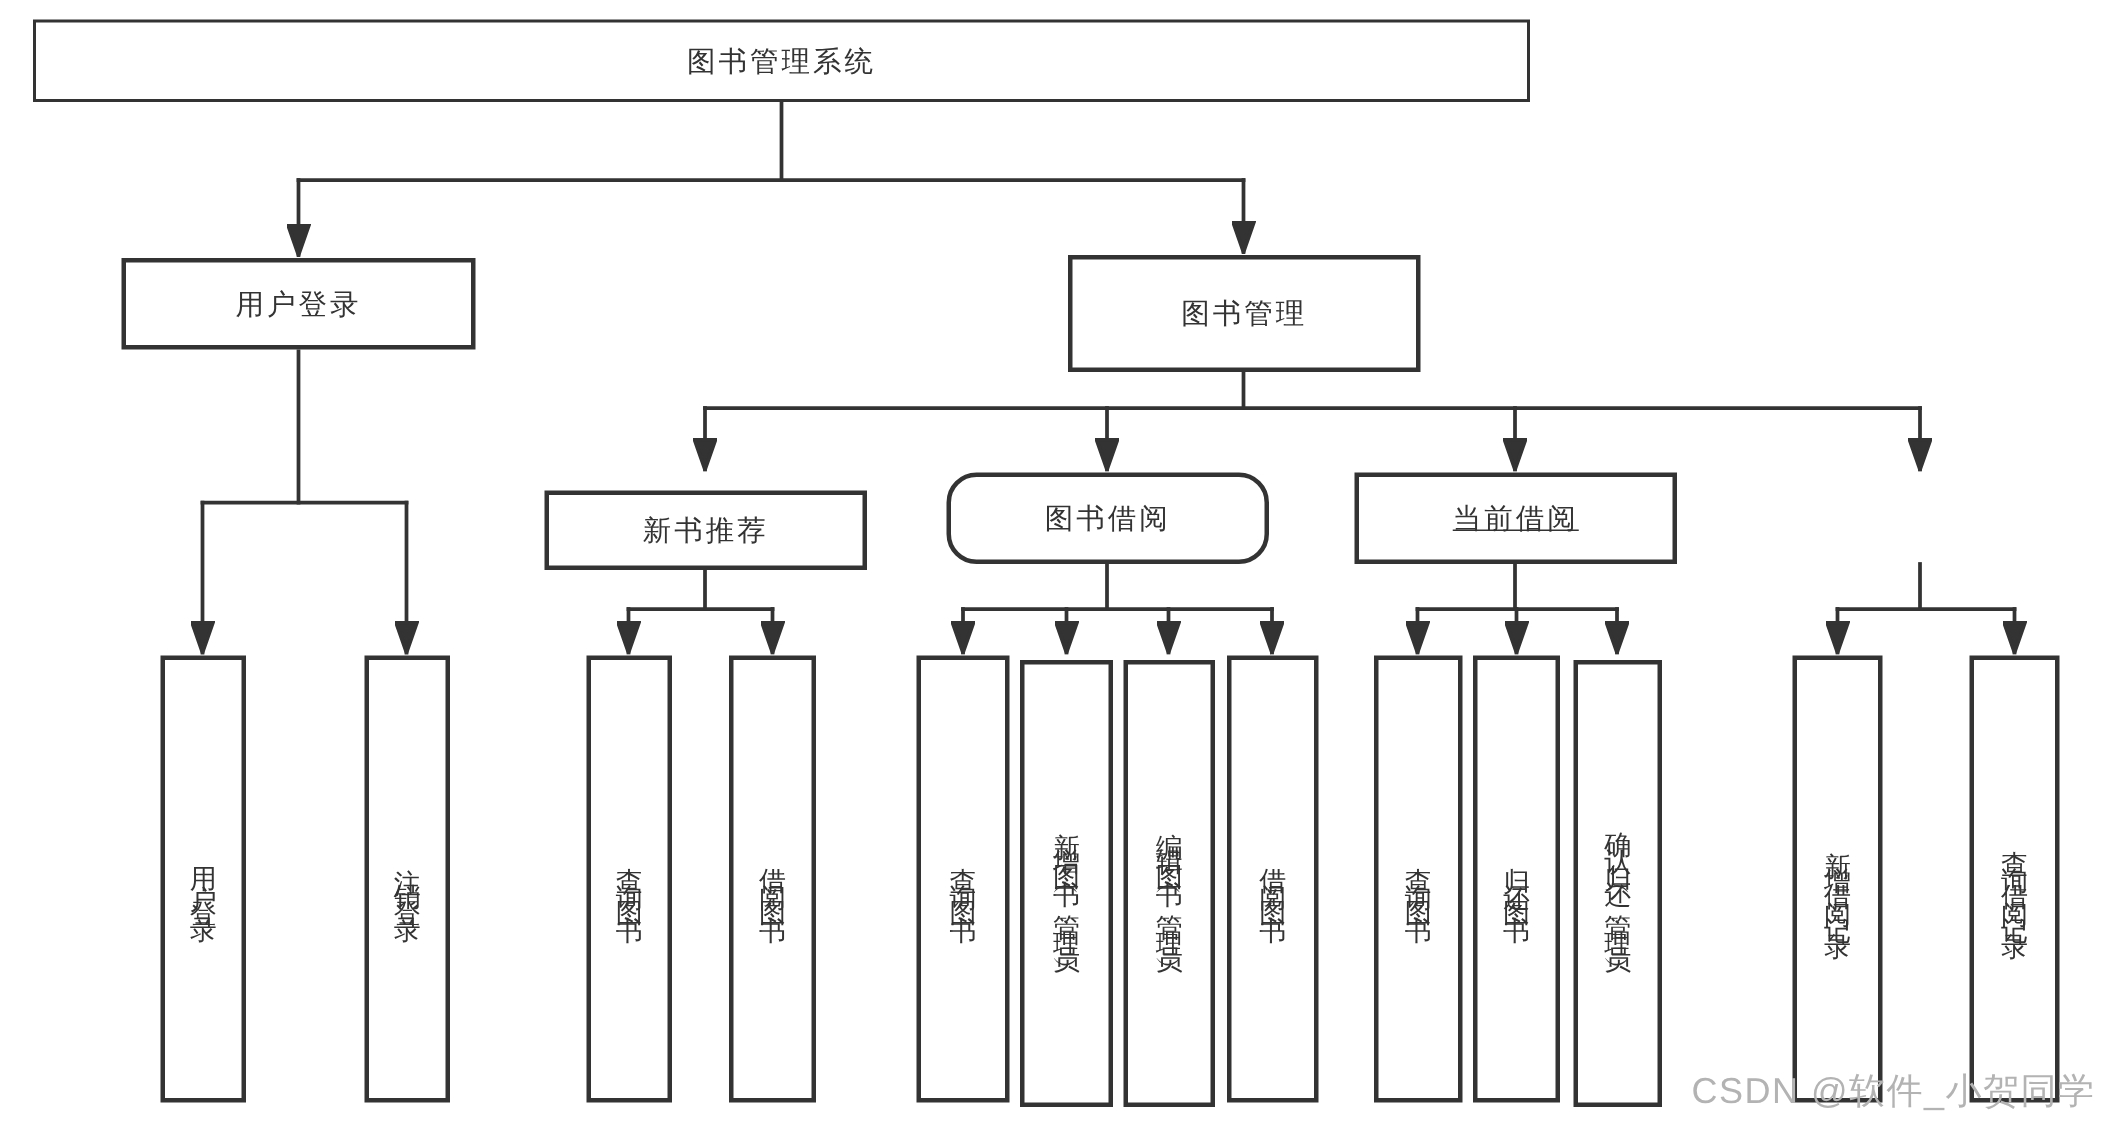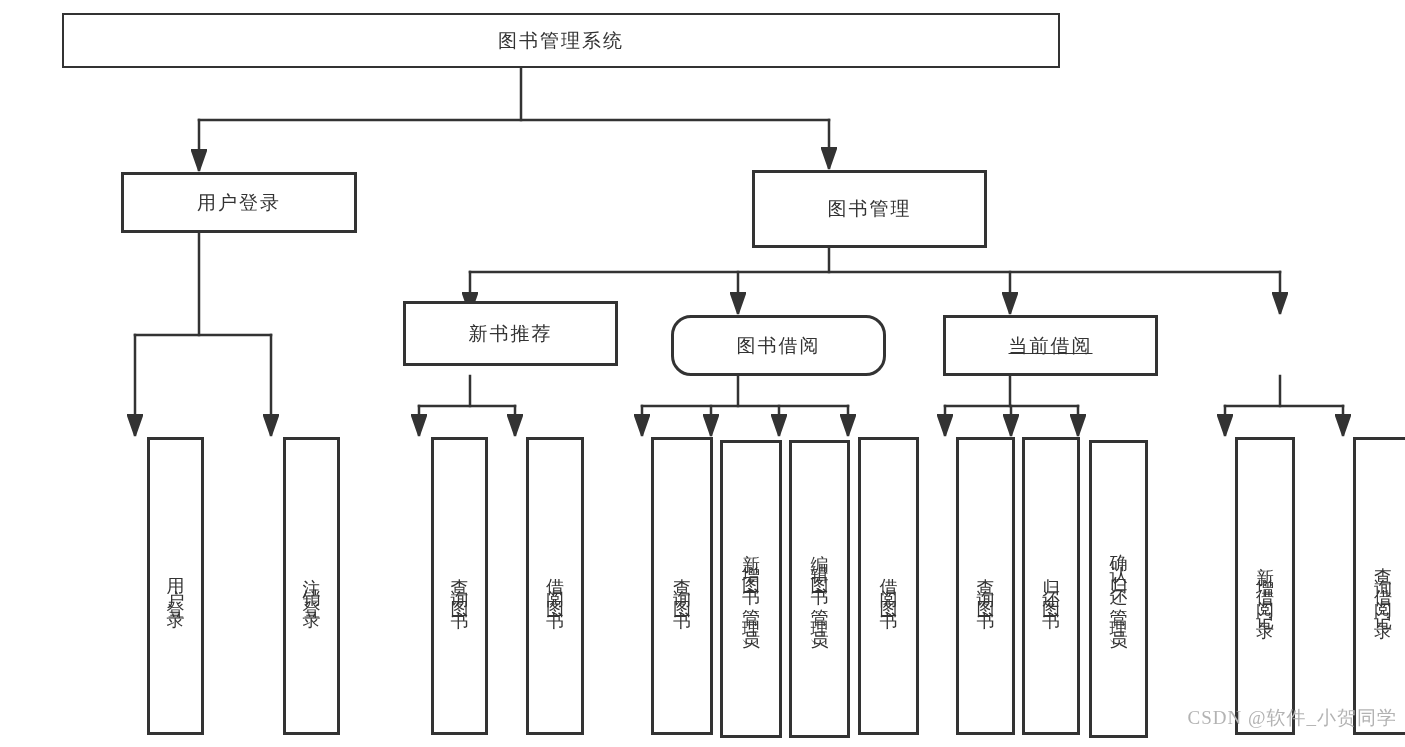--- a/index.html
+++ b/index.html
@@ -34,46 +34,44 @@
   }
   svg.connectors .arrowhead-shape { fill: var(--line-color); }
   .node {
     position: absolute;
     border: 3px solid var(--line-color);
     background: var(--bg-color);
     display: flex;
     align-items: center;
     justify-content: center;
     color: var(--text-color);
-    margin-left: 40px;
   }
   .hnode {
     font-size: 19px;
     letter-spacing: 2px;
   }
   .root-node { border-width: 2.5px; }
   .vnode {
     font-size: 18px;
   }
   .vnode .vtext {
     writing-mode: vertical-rl;
     text-orientation: mixed;
     letter-spacing: 11px;
     white-space: nowrap;
     line-height: 1;
   }
   .watermark {
     position: absolute;
     right: 8px;
-    bottom: 16px;
-    font-size: 19px;
+    bottom: 4px;
+    font-size: 24px;
     letter-spacing: 1px;
     color: var(--watermark-color);
     z-index: 5;
-    font-family: Liberation Serif, serif;
   }
 </style>
 </head>
 <body>
 
 <div class="canvas">
 
   <svg class="connectors" viewBox="0 0 1405 747" xmlns="http://www.w3.org/2000/svg">
     <defs>
       <marker id="arrow" markerUnits="userSpaceOnUse" markerWidth="22" markerHeight="16" viewBox="0 0 22 16" refX="21" refY="8" orient="auto">
@@ -120,21 +118,21 @@
     <path d="M1225 406 H1343"></path>
     <path d="M1225 406 V435" marker-end="url(#arrow)"></path>
     <path d="M1343 406 V435" marker-end="url(#arrow)"></path>
   </svg>
 
   <div class="node hnode root-node" style="left:22px; top:13px; width:998px; height:55px;">图书管理系统</div>
 
   <div class="node hnode" style="left:81px; top:172px; width:236px; height:61px;">用户登录</div>
   <div class="node hnode" style="left:712px; top:170px; width:235px; height:78px;">图书管理</div>
 
-  <div class="node hnode" style="left:363px; top:301px; width:215px; height:65px;">新书推荐</div>
+  <div class="node hnode" style="left:363px; top:327px; width:215px; height:53px;">新书推荐</div>
   <div class="node hnode" style="left:631px; top:315px; width:215px; height:61px;border-radius:20px;">图书借阅</div>
   <div class="node hnode" style="left:903px; top:315px; width:215px; height:61px;text-decoration:underline;">当前借阅</div>
 
   <div class="node vnode" style="left:107px; top:437px; width:57px; height:298px;">
     <span class="vtext">用户登录</span>
   </div>
   <div class="node vnode" style="left:243px; top:437px; width:57px; height:298px;">
     <span class="vtext">注销登录</span>
   </div>
 

